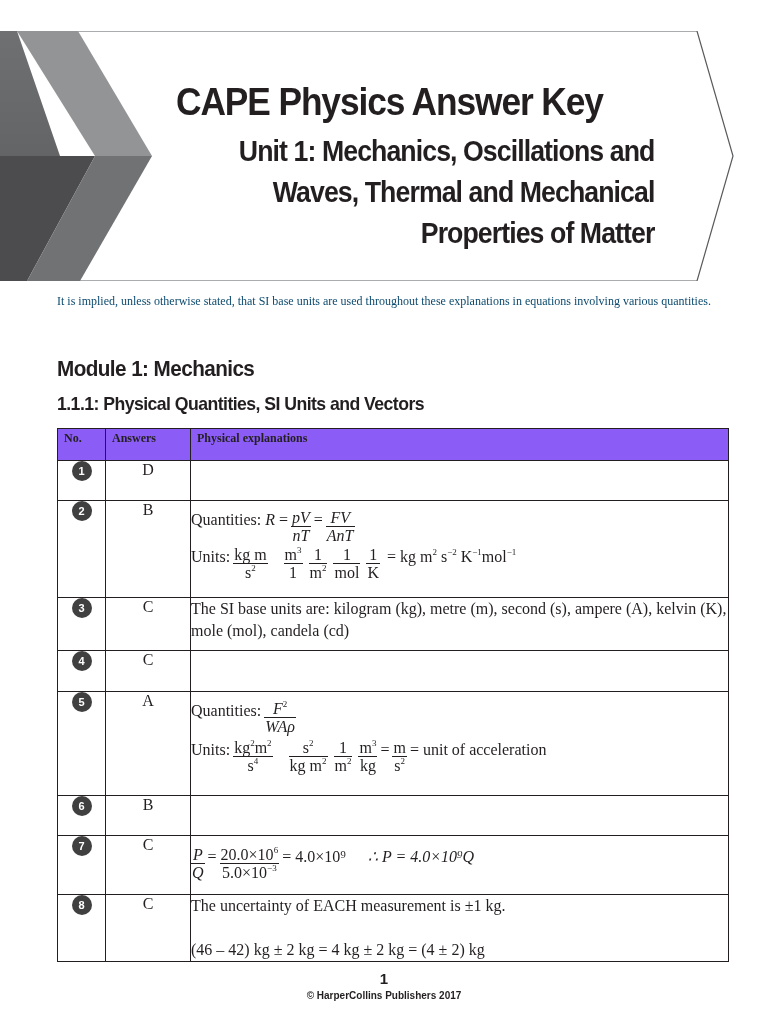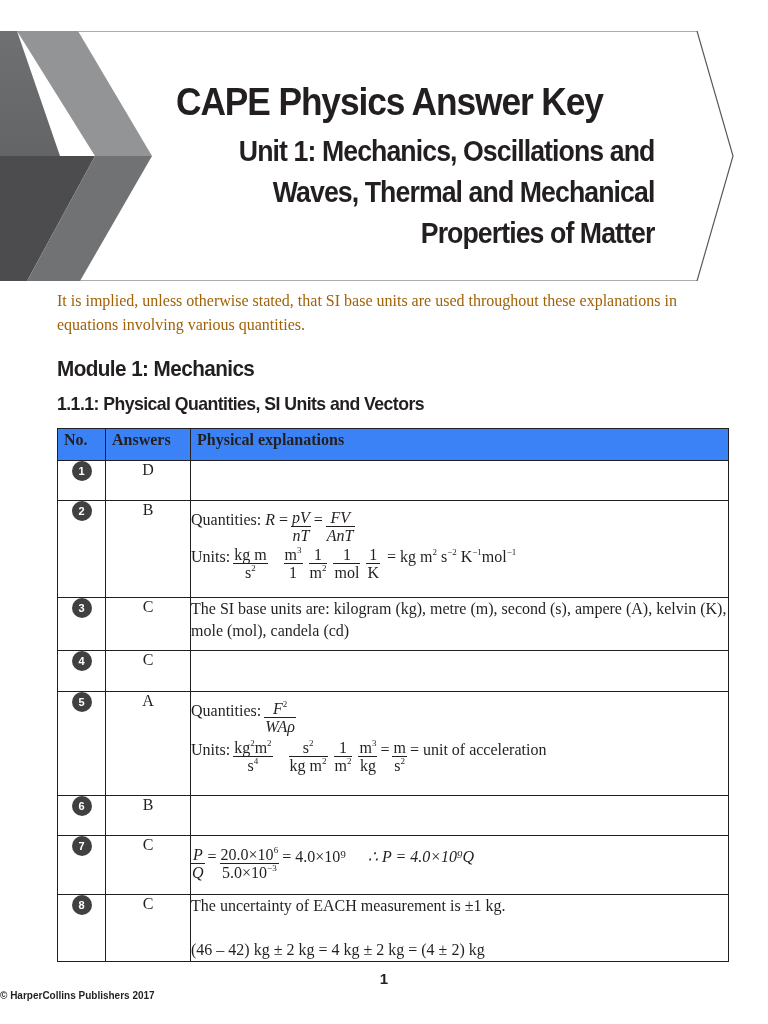--- a/index.html
+++ b/index.html
@@ -16,40 +16,40 @@
     transform: scaleX(0.93); transform-origin: left top;
   }
   .banner-subtitle {
     position: absolute; left: 176px; top: 100px; width: 520px;
     font-family: "Liberation Sans", sans-serif; font-weight: bold;
     font-size: 29px; line-height: 41px; letter-spacing: -1px; color: #231f20;
     transform: scaleX(0.92); transform-origin: left top;
   }
   .intro {
     position: absolute; left: 57px; top: 289px; width: 670px;
-    font-size: 16px; line-height: 24px; color: #a16207;
+    font-size: 12px; line-height: 24px; color: #0c4a6e;
   }
   .module-title {
     position: absolute; left: 57px; top: 356px;
     font-family: "Liberation Sans", sans-serif; font-weight: bold; font-size: 22px;
     letter-spacing: -0.6px; transform: scaleX(0.94); transform-origin: left top;
   }
   .section-title {
     position: absolute; left: 57px; top: 393px;
     font-family: "Liberation Sans", sans-serif; font-weight: bold; font-size: 19px;
     letter-spacing: -0.6px; transform: scaleX(0.93); transform-origin: left top;
   }
   table.answers {
     position: absolute; left: 57px; top: 428px; width: 672px;
     border-collapse: collapse; font-size: 16px; color: #231f20;
   }
   table.answers th, table.answers td { border: 1.5px solid #231f20; vertical-align: top; padding: 0; }
   table.answers th {
-    background: #3b82f6; font-weight: bold; height: 27px; text-align: left;
-    padding: 2px 6px; font-size: 16px;
+    background: #8b5cf6; font-weight: bold; height: 27px; text-align: left;
+    padding: 2px 6px; font-size: 12px;
   }
   th.c-no { width: 35px; text-align: center; }
   th.c-ans { width: 72px; text-align: center; margin-left: 32px; }
   td.no-cell { text-align: center; padding-top: 8px; }
   .badge {
     display: inline-block; width: 20px; height: 20px; border-radius: 50%;
     background: #404041; color: #fff; font-family: "Liberation Sans", sans-serif;
     font-weight: bold; font-size: 11px; line-height: 20px; text-align: center;
   }
   td.ans-cell { text-align: center; padding-top: 6px; }
@@ -59,21 +59,21 @@
   .frac > span.num { border-bottom: 1px solid #231f20; }
   i.v { font-style: italic; }
   sup { font-size: 9px; vertical-align: 7px; line-height: 0; }
   .eq-line { display: flex; align-items: flex-start; white-space: nowrap; }
   .gap { display: inline-block; width: 10px; }
   .footer-page {
     position: absolute; left: 0; width: 768px; top: 970px; text-align: center;
     font-family: "Liberation Sans", sans-serif; font-weight: bold; font-size: 15px;
   }
   .footer-copy {
-    position: absolute; left: 0; width: 768px; top: 990px; text-align: left;
+    position: absolute; left: 0; width: 768px; top: 990px; text-align: center;
     font-family: "Liberation Sans", sans-serif; font-weight: bold; font-size: 10px;
   }
 </style>
 </head>
 <body>
 
 <div class="banner">
   <svg width="736" height="250" viewBox="0 0 736 250">
     <polygon points="0,0 697,0 733,125 697,250 0,250" fill="#ffffff" stroke="#595a5c" stroke-width="1.2"></polygon>
     <polygon points="0,0 17,0 60,125 0,125" fill="#6f7072"></polygon>

